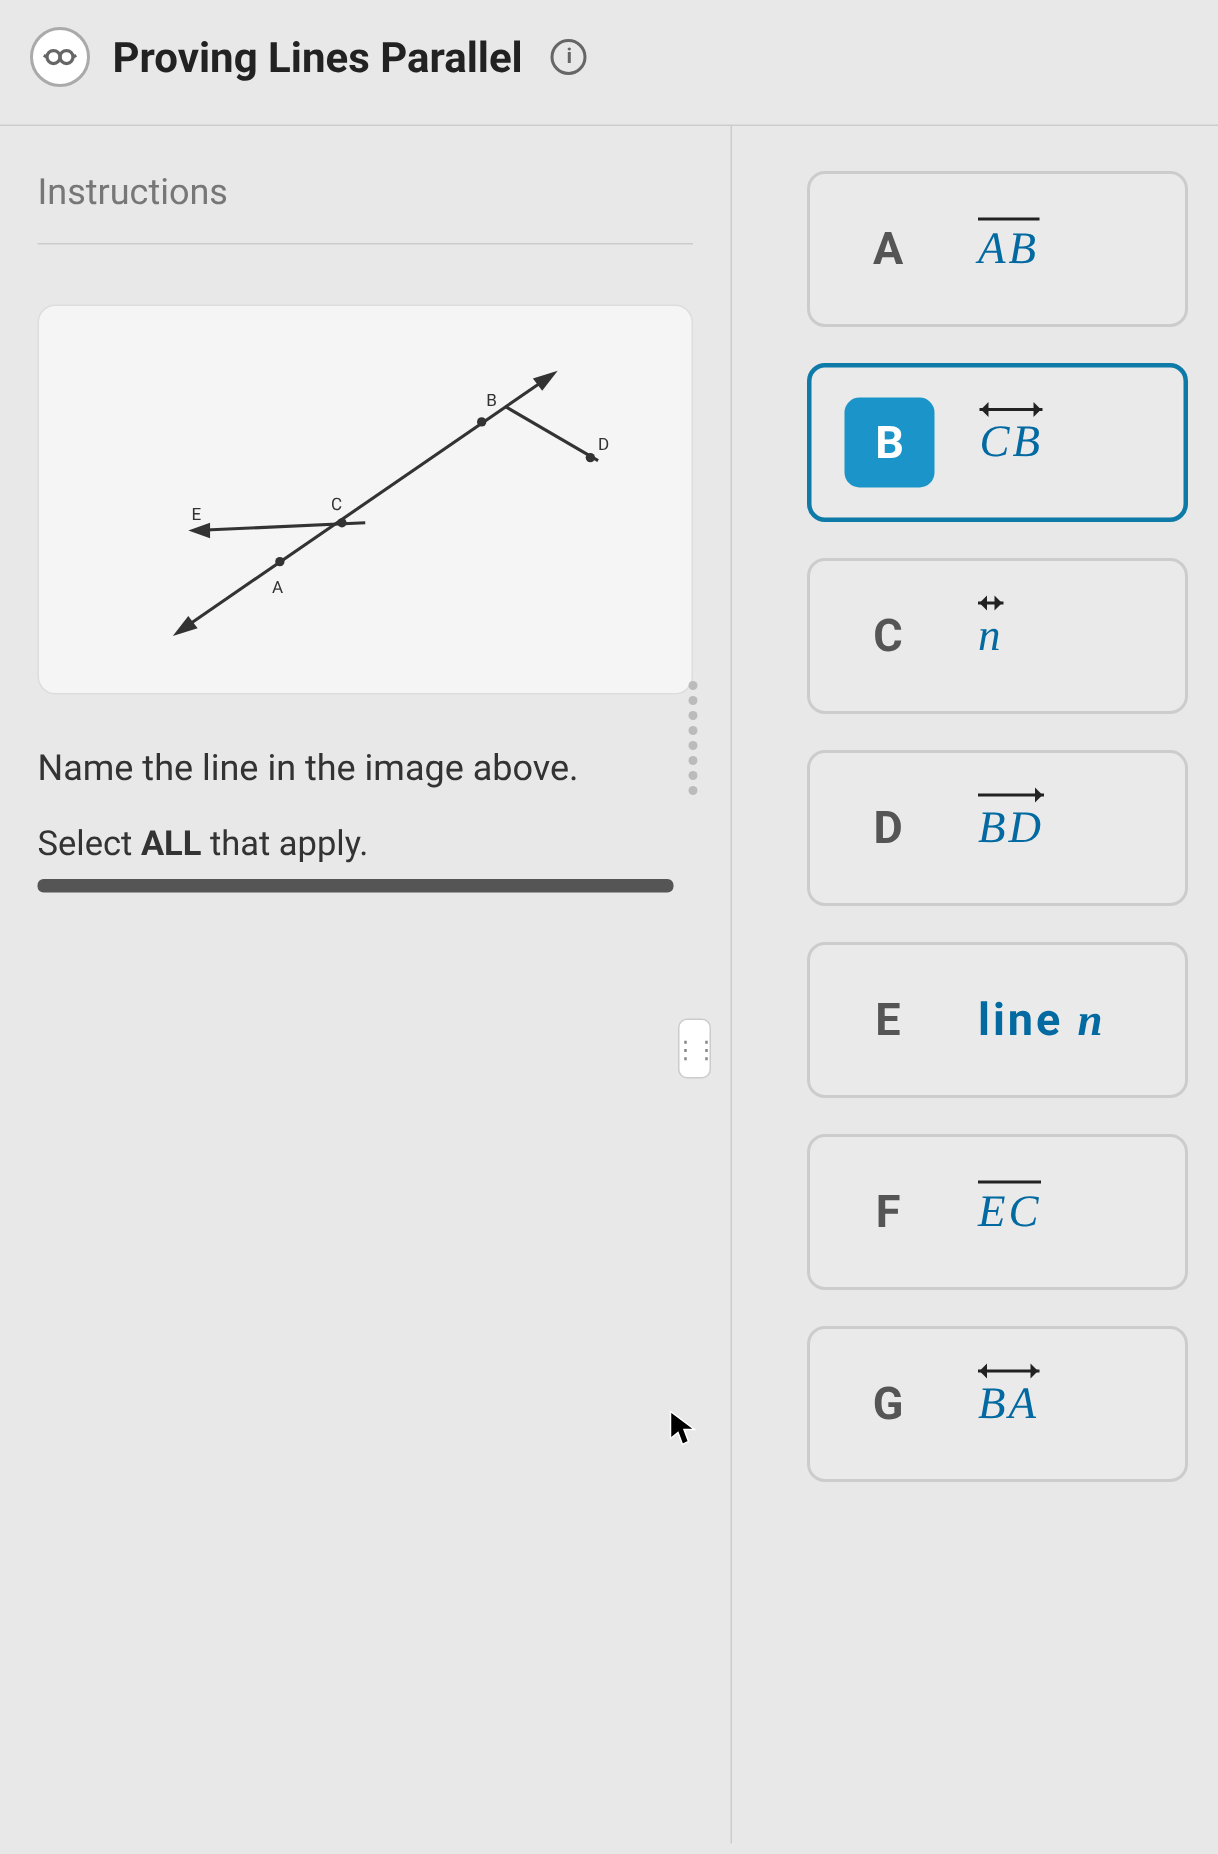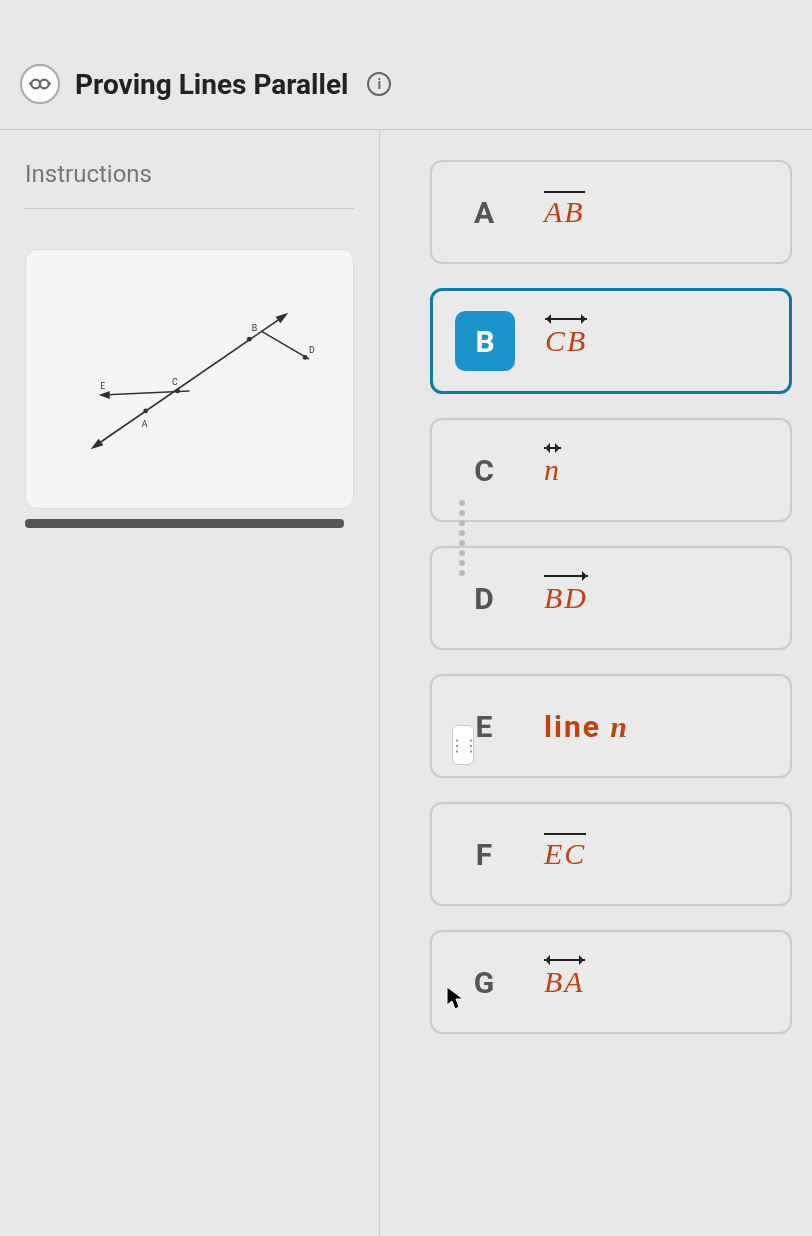--- a/index.html
+++ b/index.html
@@ -7,23 +7,22 @@
     font-family: -apple-system, BlinkMacSystemFont, "Segoe UI", Roboto, Helvetica, Arial, sans-serif;
     background: #e8e8e8;
     width: 812px;
     height: 1236px;
     overflow: hidden;
     color: #333;
   }
   .header {
     display: flex;
     align-items: center;
-    padding: 32px 20px 25px 20px;
+    padding: 18px 20px 25px 20px;
     gap: 15px;
-    margin-top: 32px;
   }
   .avatar-icon {
     width: 40px; height: 40px;
     border-radius: 50%;
     background: #fff;
     border: 2px solid #aaa;
     display: flex; align-items: center; justify-content: center;
   }
   .avatar-icon svg { width: 26px; height: 26px; }
   .title {
@@ -39,21 +38,21 @@
     font-size: 14px; font-weight: 700; color: #666;
     margin-left: 4px;
   }
   .main {
     display: flex;
     height: calc(100% - 90px);
     border-top: 1px solid #ccc;
     position: relative;
   }
   .left-panel {
-    width: 380px;
+    width: 488px;
     padding: 30px 25px;
     border-right: 1px solid #ccc;
   }
   .right-panel {
     flex: 1;
     padding: 30px 20px 0 50px;
   }
   .section-header {
     font-size: 24px;
     color: #777;
@@ -137,21 +136,21 @@
   }
   .option.selected .opt-letter {
     background: #1b95c9;
     color: #fff;
   }
   .opt-value {
     font-size: 30px;
     font-family: Georgia, 'Times New Roman', serif;
     font-style: italic;
     position: relative;
-    color: #c2410c;
+    color: #0369a1;
     letter-spacing: 2px;
   }
   .overline::before {
     content: "";
     position: absolute;
     top: -4px; left: 0; right: 0;
     height: 2px; background: #222;
   }
   .lrarrow::before {
     content: "";
@@ -229,21 +228,25 @@
         <circle cx="255" cy="65" r="3" fill="#333"></circle>
         <circle cx="325" cy="88" r="3" fill="#333"></circle>
         <text x="120" y="175" font-size="11" fill="#333">A</text>
         <text x="258" y="55" font-size="11" fill="#333">B</text>
         <text x="158" y="122" font-size="11" fill="#333">C</text>
         <text x="330" y="83" font-size="11" fill="#333">D</text>
         <text x="68" y="128" font-size="11" fill="#333">E</text>
       </svg>
     </div>
 
-
+    <div class="question-text">Name the line in the image above.</div>
+
+    <div class="instruction-text">
+      <span>Select </span><b>ALL</b><span> that apply.</span>
+    </div>
     <div class="underline-bar"></div>
   </div>
 
   <div class="right-panel">
     <div id="options-container">
         <div class="option">
           <div class="opt-letter">A</div>
           <div class="opt-value overline">AB</div>
         </div>
         <div class="option selected">

